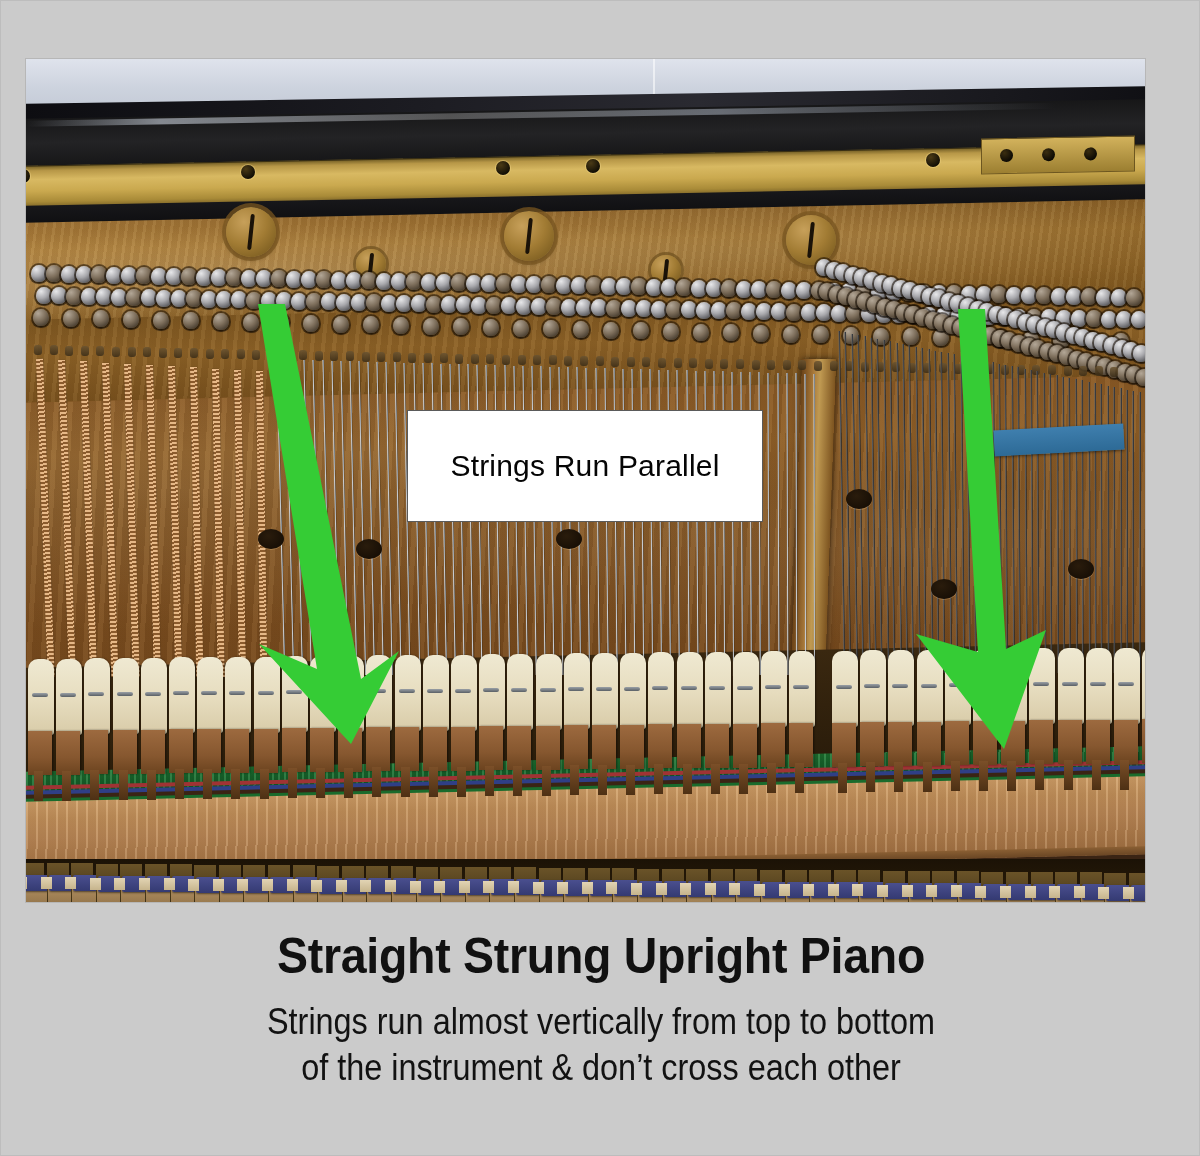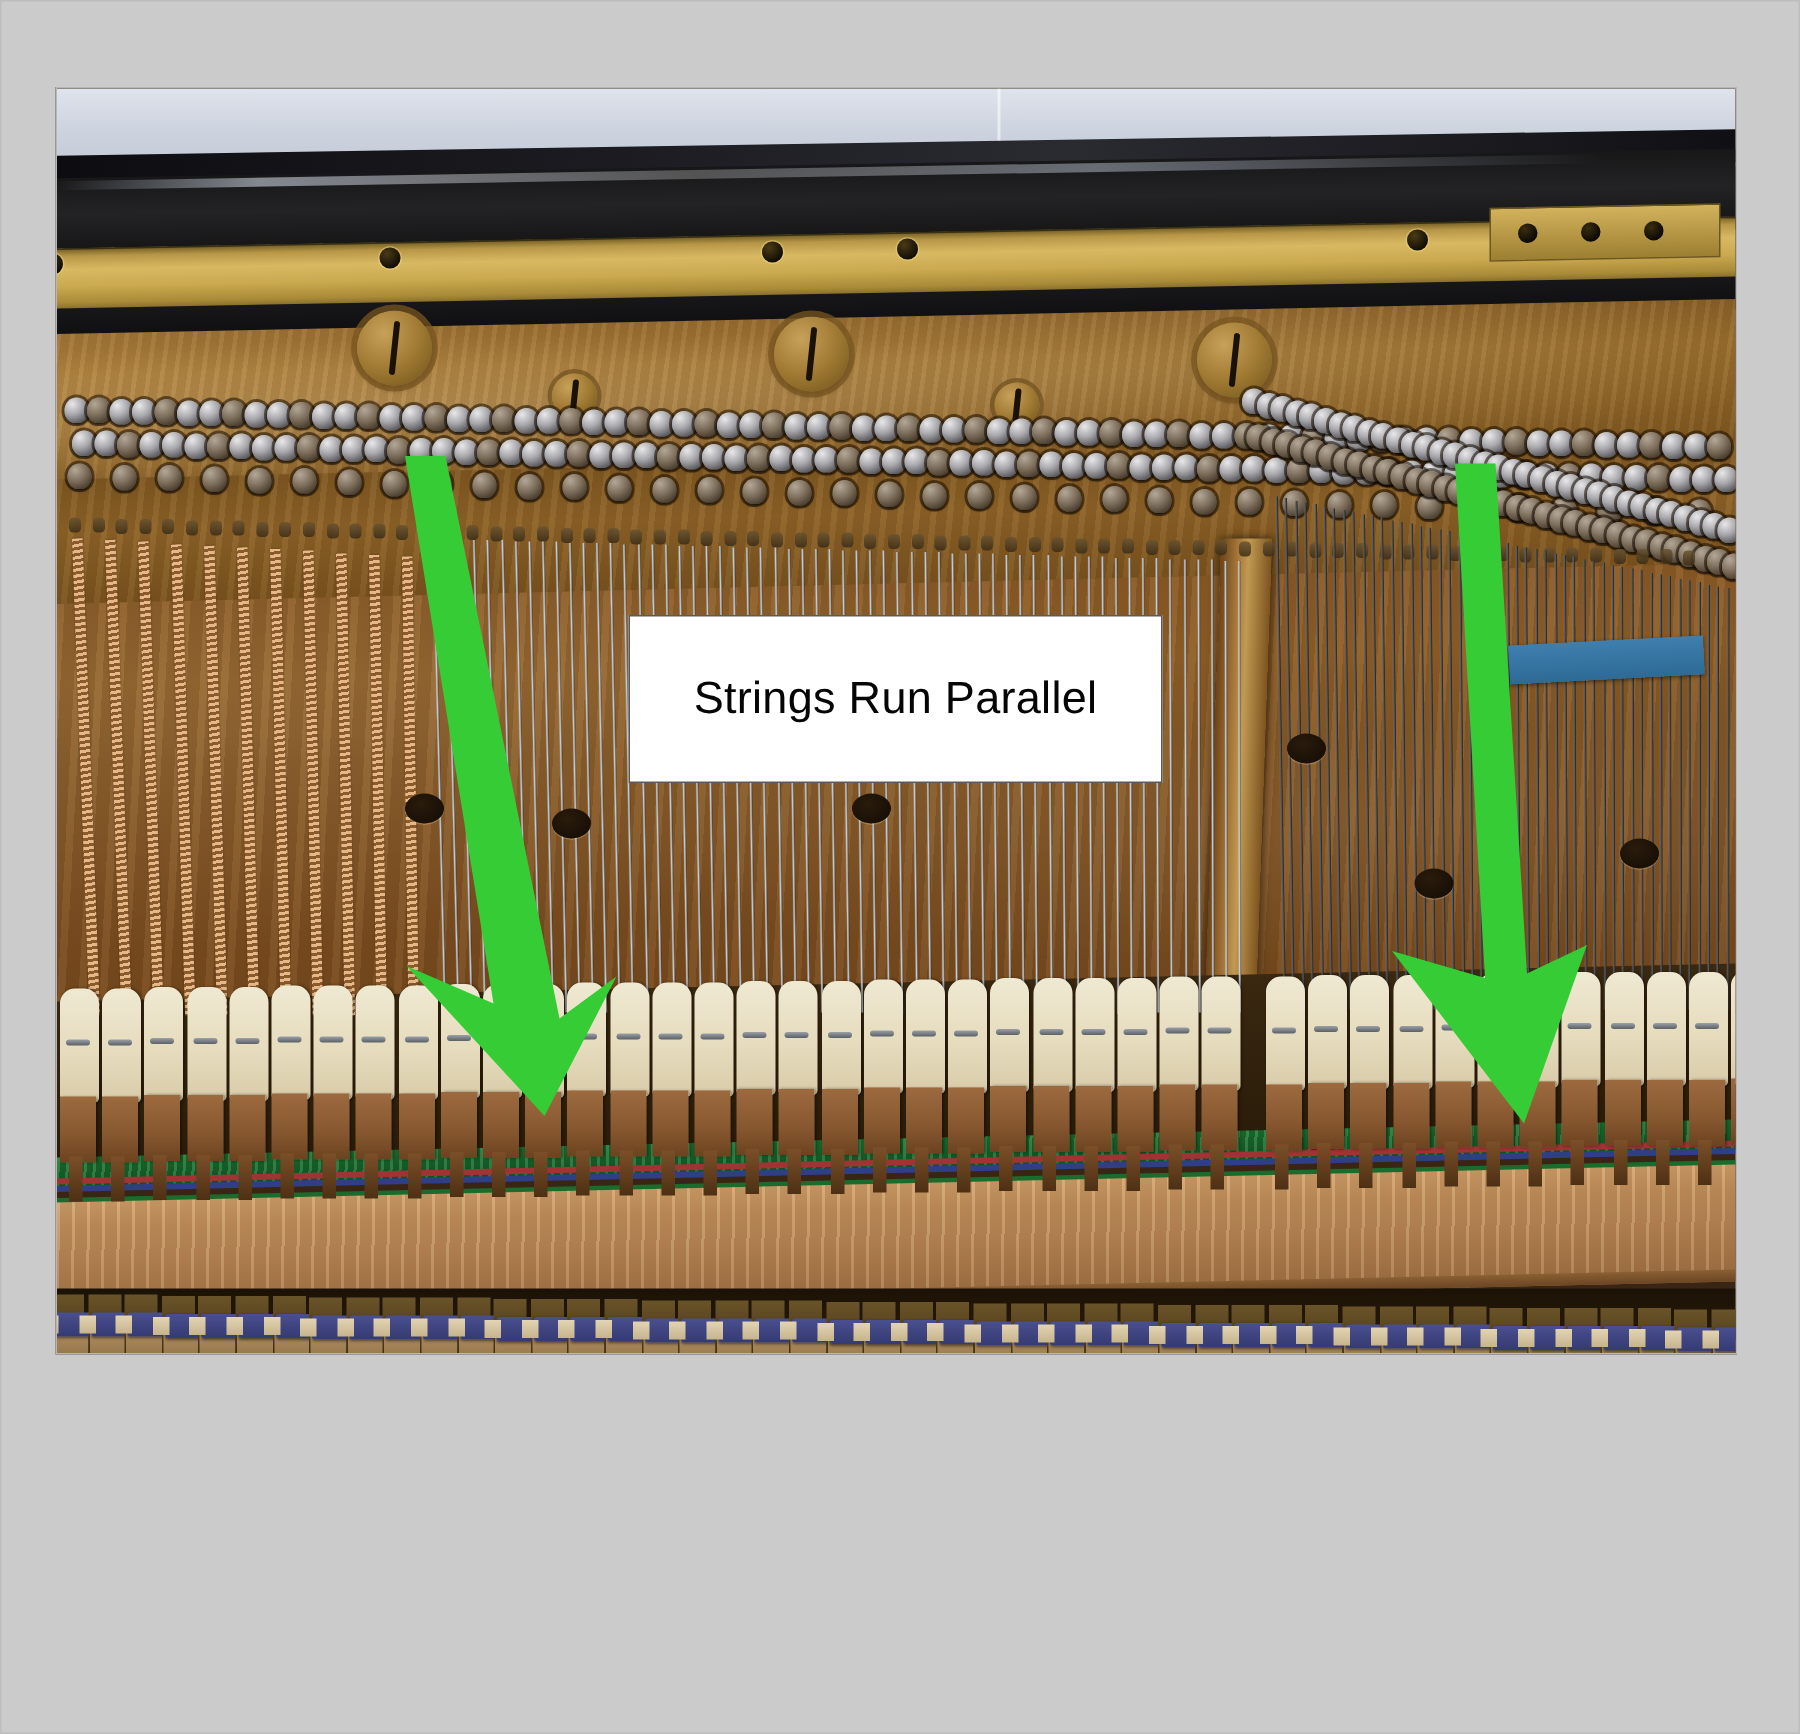--- a/index.html
+++ b/index.html
@@ -19,21 +19,21 @@
     width: 1200px;
     height: 1156px;
     background: #cbcbcb;
     box-sizing: border-box;
     border: 1px solid #bdbdbd;
   }
 
   
   #photo {
     position: absolute;
-    left: 36px;
+    left: 24px;
     top: 57px;
     width: 1121px;
     height: 845px;
     overflow: hidden;
     background: #3a2414;
     border: 1px solid #b7b7b7;
     box-sizing: border-box;
   }
 
   .layer { position: absolute; left: 0; width: 100%; }
@@ -1260,14 +1260,21 @@
     <svg class="arrow" style="left:185px; top:240px; width:210px; height:450px" viewBox="0 0 210 450">
       <polygon points="47,5 74,5 150,380 188,352 140,445 48,345 106,370" fill="#35cc35"></polygon>
     </svg>
 
     <svg class="arrow" style="left:860px; top:245px; width:180px; height:452px" viewBox="0 0 180 452">
       <polygon points="72,5 99,5 120,345 160,326 118,445 30,330 92,348" fill="#35cc35"></polygon>
     </svg>
 
   </div>
 
+  <div id="caption">
+    <div id="caption-title">Straight Strung Upright Piano</div>
+    <div id="caption-sub">
+      <div>Strings run almost vertically from top to bottom</div>
+      <div>of the instrument &amp; don’t cross each other</div>
+    </div>
+  </div>
 
 </div>
 
 </body></html>

